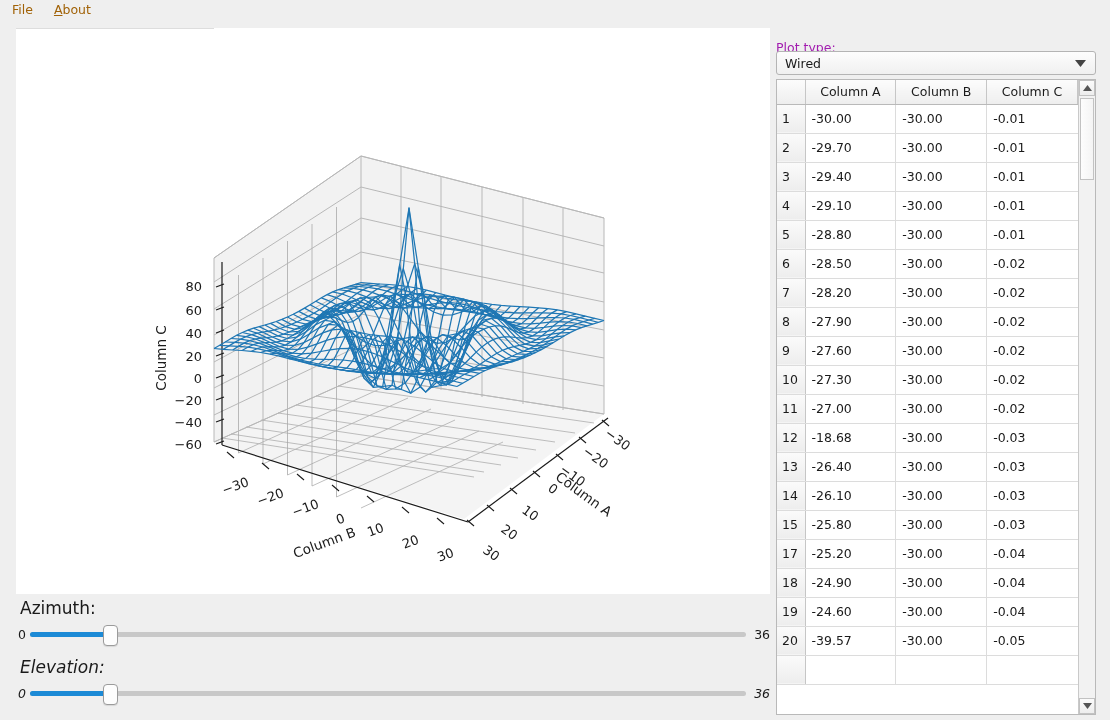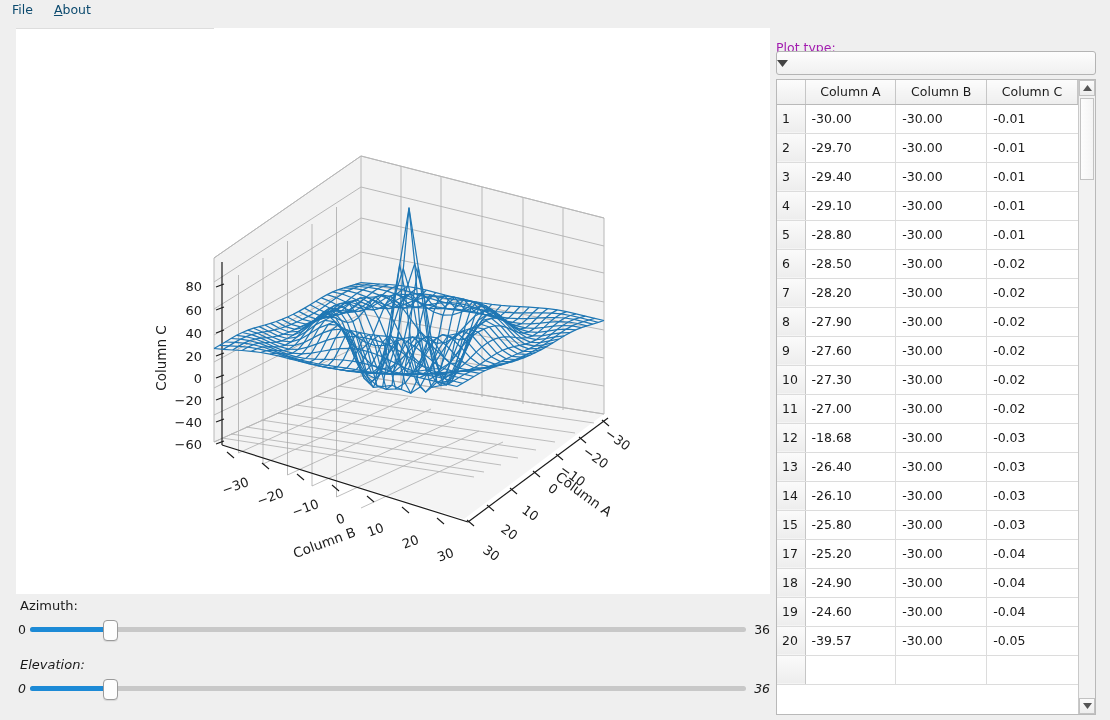--- a/index.html
+++ b/index.html
@@ -13,21 +13,21 @@
   }
   #app { position: relative; width: 1110px; height: 720px; }
 
   
   #menubar {
     position: absolute; left: 0; top: 0; width: 1110px; height: 20px;
     background: #efefef;
     display: flex; align-items: center;
   }
   .menu-item {
-    font-size: 12.5px; color: #0c4a6e;
+    font-size: 12.5px; color: #a16207;
     padding: 2px 9px; margin-left: 3px; line-height: 14px;
     cursor: default;
   }
   .menu-item u { text-decoration: underline; }
 
   
   #left-col {
     position: absolute; left: 8px; top: 20px; width: 770px; height: 700px;
     background: #efefef;
   }
@@ -35,21 +35,21 @@
     position: absolute; left: 8px; top: 8px;
     width: 760px; height: 566px;
     background: #ffffff;
     overflow: hidden;
   }
   #plot-canvas svg { display: block; }
 
   
   .slider-block { position: absolute; left: 0; width: 770px; }
   .slider-label {
-    font-size: 13px; color: #1a1a1a; margin-left: 12px;
+    font-size: 17px; color: #1a1a1a; margin-left: 12px;
   }
   .slider-row {
     display: flex; align-items: center; margin-top: 9px;
   }
   .slider-min, .slider-max {
     font-size: 12.5px; color: #1a1a1a; width: 26px;
   }
   .slider-min { margin-left: 10px; text-align: left; }
   .slider-max { margin-left: 8px; text-align: right; }
   .slider-track {
@@ -416,20 +416,21 @@
         <div class="slider-max">360</div>
       </div>
     </div>
   </div>
 
   <div id="right-col">
 
     <div id="plot-type-label">Plot type:</div>
 
     <div id="plot-type-combo">
+      <div id="plot-type-value">Wired</div>
       <span id="combo-arrow">
         <svg width="11" height="7" viewBox="0 0 11 7">
             <polygon points="0,0 11,0 5.5,7" fill="#444"></polygon>
           </svg>
       </span>
     </div>
 
     <div id="table-wrap">
       <div id="table-scroll-area">
         <table class="grid">

